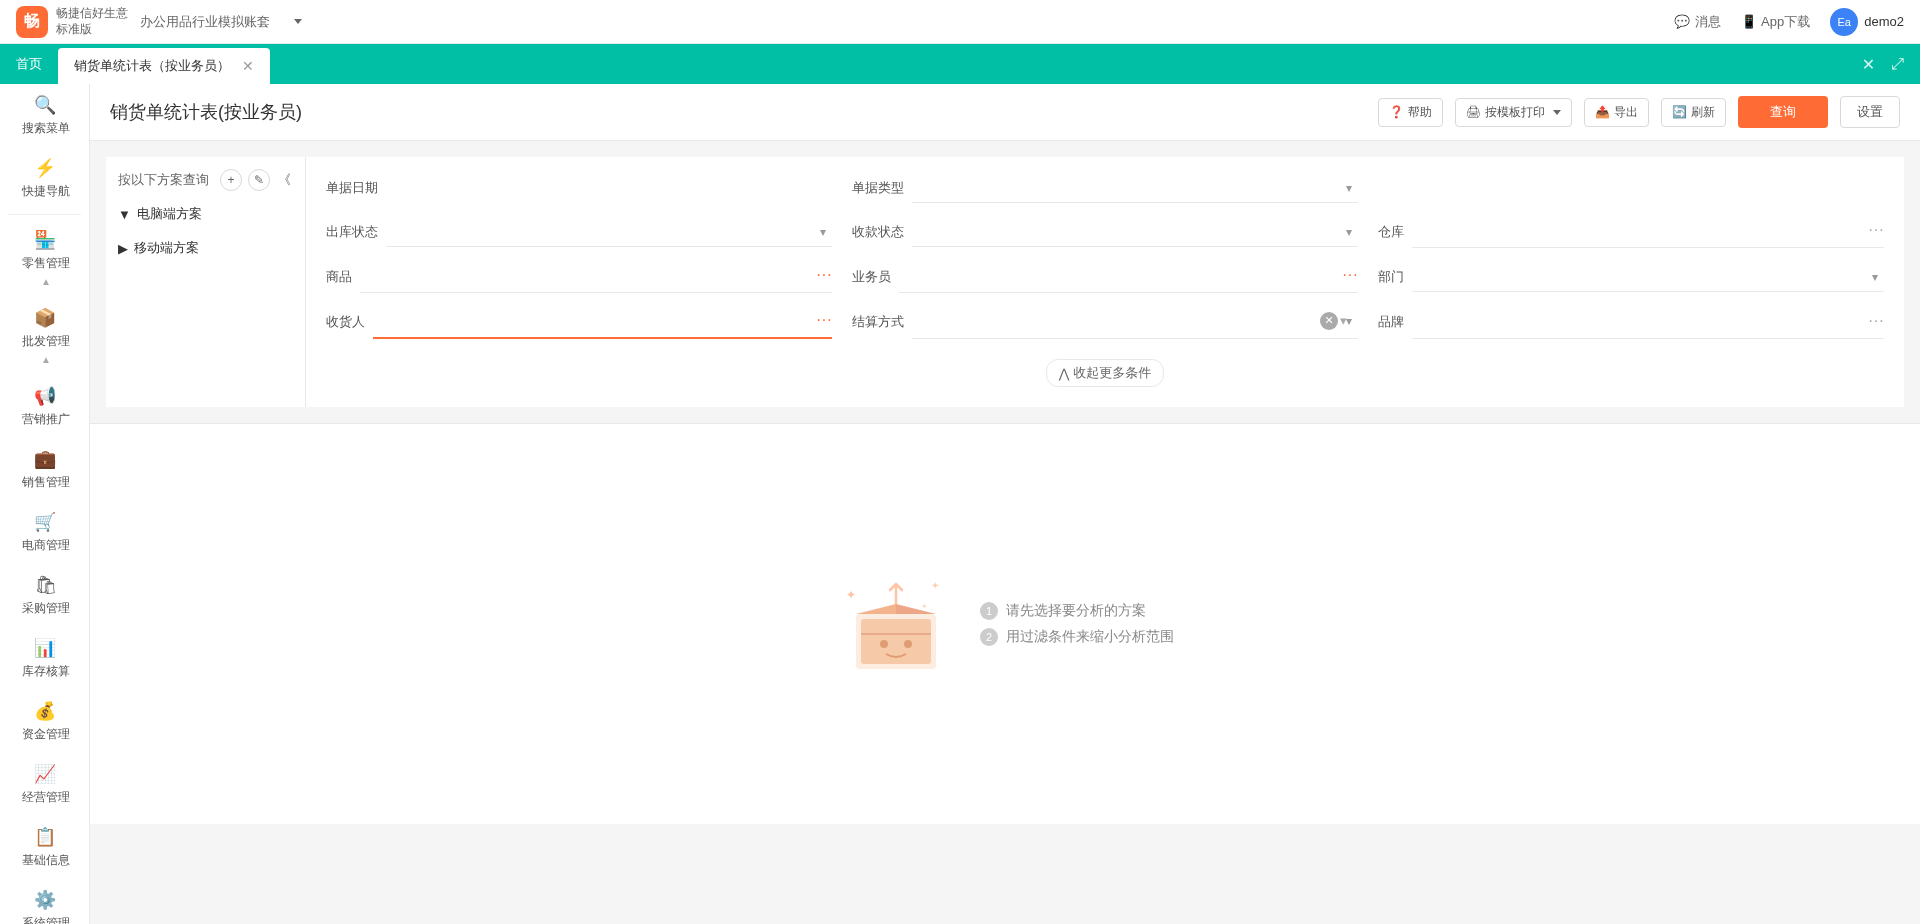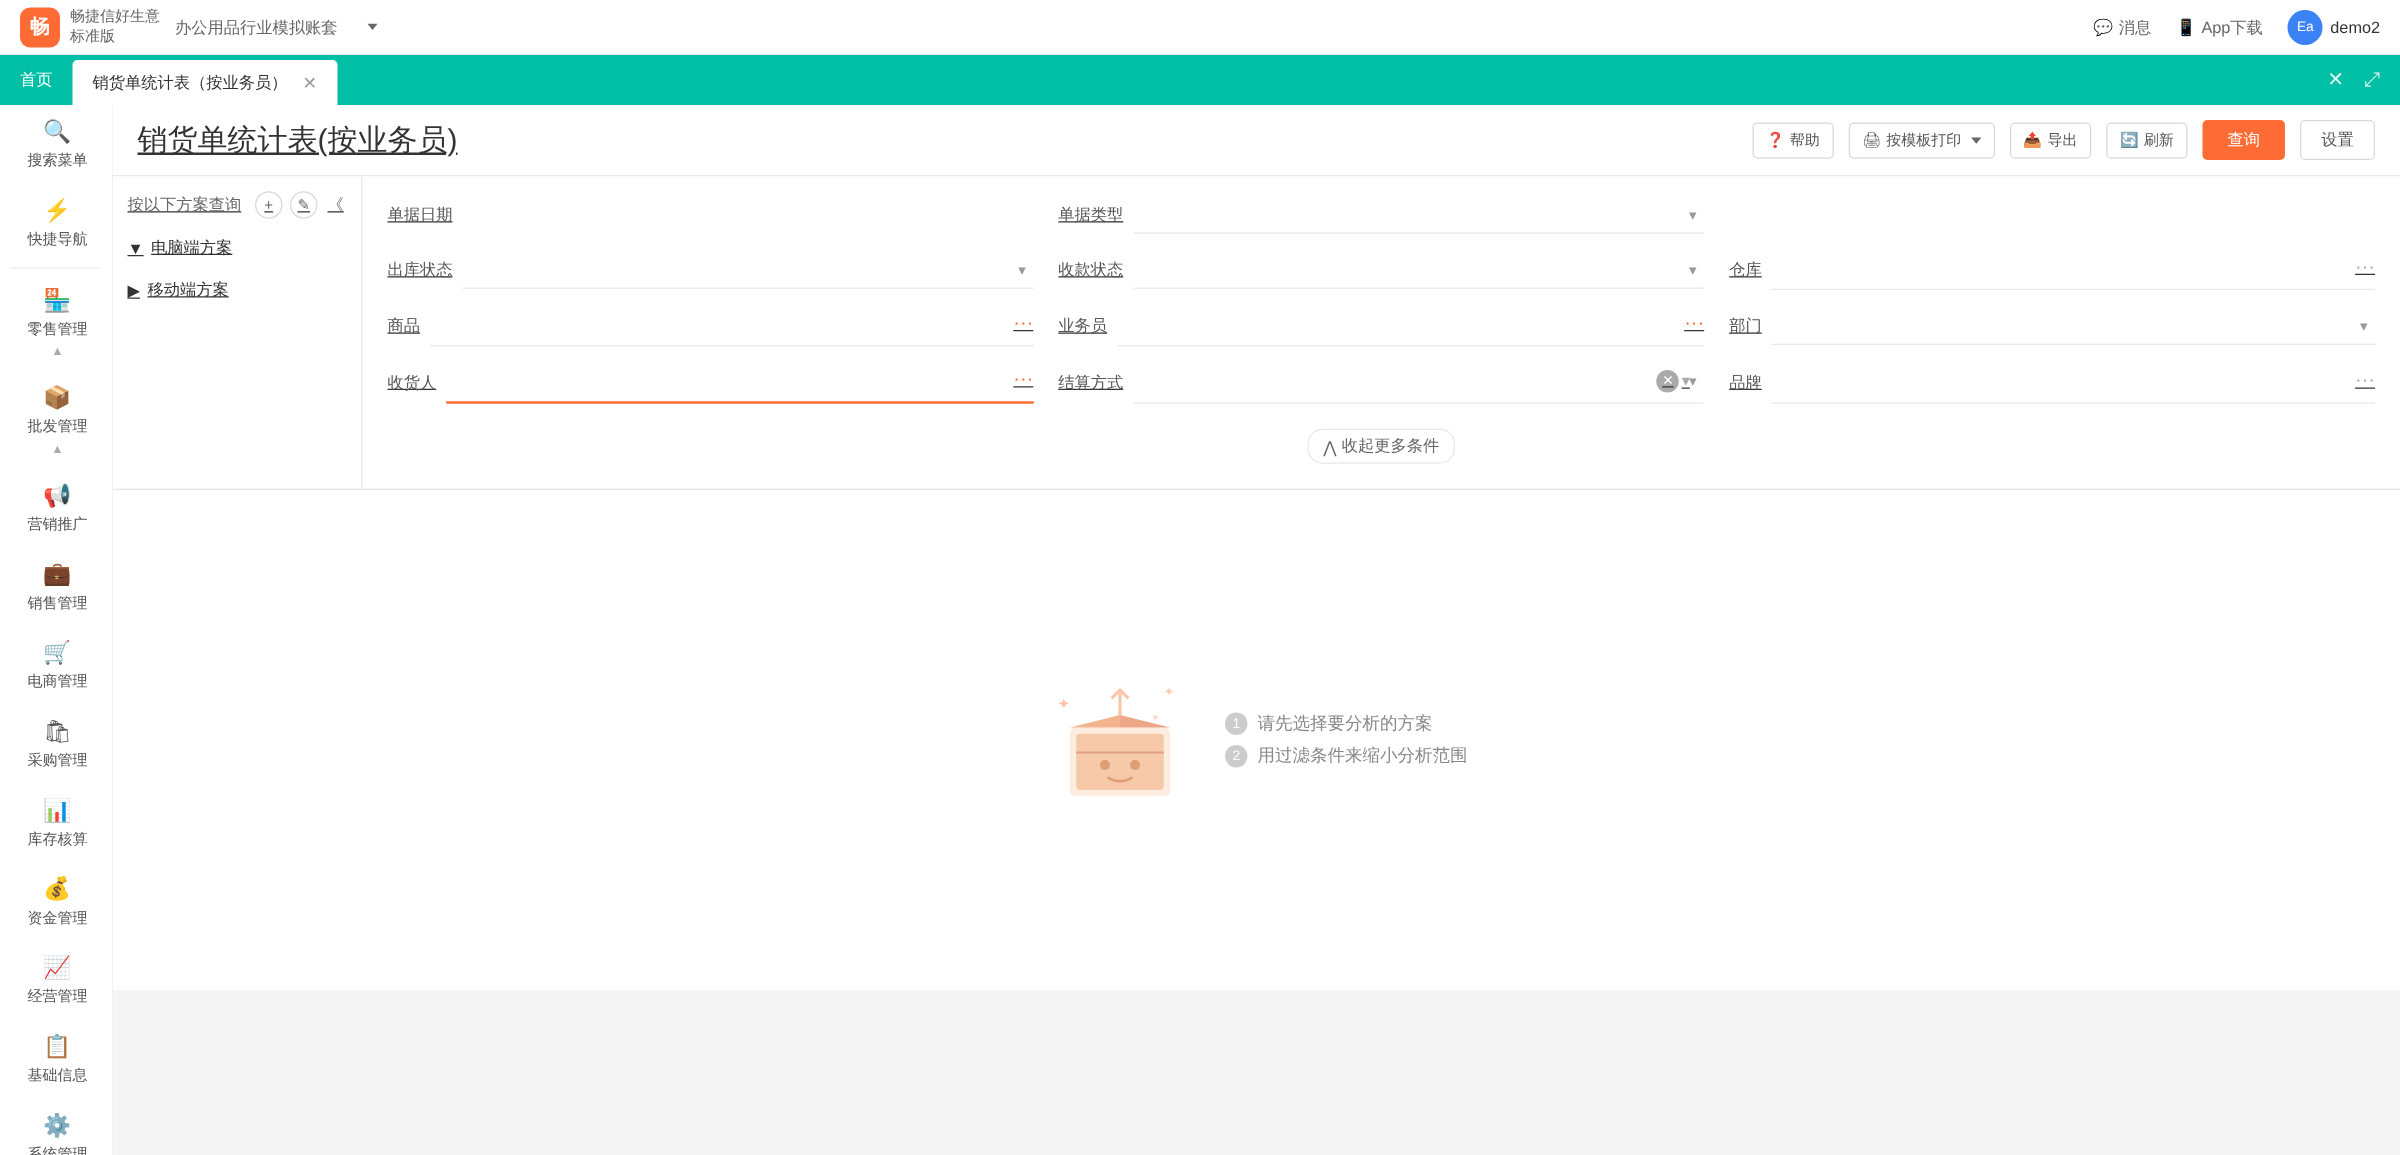--- a/index.html
+++ b/index.html
@@ -57,34 +57,34 @@
     .sidebar-divider { border-top: 1px solid #f0f0f0; margin: 4px 8px; }
 
     
     .page-area { flex: 1; display: flex; flex-direction: column; overflow: hidden; background: #f5f5f5; }
 
     
     .page-header {
       background: #fff; padding: 12px 20px; display: flex; align-items: center;
       justify-content: space-between; border-bottom: 1px solid #e8e8e8; flex-shrink: 0;
     }
-    .page-title { font-size: 24px; font-weight: 500; color: #333; text-decoration: underline; }
+    .page-title { font-size: 18px; font-weight: 500; color: #333; }
     .page-actions { display: flex; align-items: center; gap: 12px; }
     .page-action-btn {
       display: flex; align-items: center; gap: 4px; padding: 5px 10px;
       border: 1px solid #d9d9d9; border-radius: 4px; cursor: pointer;
       background: #fff; color: #555; font-size: 12px;
     }
     .page-action-btn.with-arrow { position: relative; }
 
     
     .content-area { flex: 1; overflow: auto; padding: 0; }
 
     
-    .filter-panel { background: #fff; margin: 0; padding: 0; display: flex; text-decoration: underline; }
+    .filter-panel { background: #fff; margin: 16px; padding: 0; display: flex; }
 
     .scheme-sidebar {
       width: 200px; border-right: 1px solid #e8e8e8; flex-shrink: 0;
       padding: 12px 0;
     }
     .scheme-header {
       display: flex; align-items: center; padding: 0 12px 8px;
       font-size: 13px; color: #333; gap: 8px;
     }
     .scheme-header span { color: #666; }
@@ -139,21 +139,21 @@
     .date-tab.active { background: #ff6b35; color: #fff; border-radius: 10px; }
     .date-range { font-size: 12px; color: #999; white-space: nowrap; }
 
     .filter-actions-row { text-align: center; padding: 8px 0 4px; }
     .collapse-btn {
       display: inline-flex; align-items: center; gap: 4px; font-size: 13px;
       color: #666; cursor: pointer; padding: 4px 12px; border: 1px solid #e8e8e8;
       border-radius: 12px; background: #fff;
     }
     .btn-primary {
-      height: 32px; padding: 0 20px; background: #ff6b35; color: #fff;
+      height: 32px; padding: 0 32px; background: #ff6b35; color: #fff;
       border: none; border-radius: 4px; cursor: pointer; font-size: 13px;
     }
     .btn-default {
       height: 32px; padding: 0 16px; background: #fff; color: #555;
       border: 1px solid #d9d9d9; border-radius: 4px; cursor: pointer; font-size: 13px;
     }
 
     
     .empty-state {
       display: flex; align-items: center; justify-content: center;

